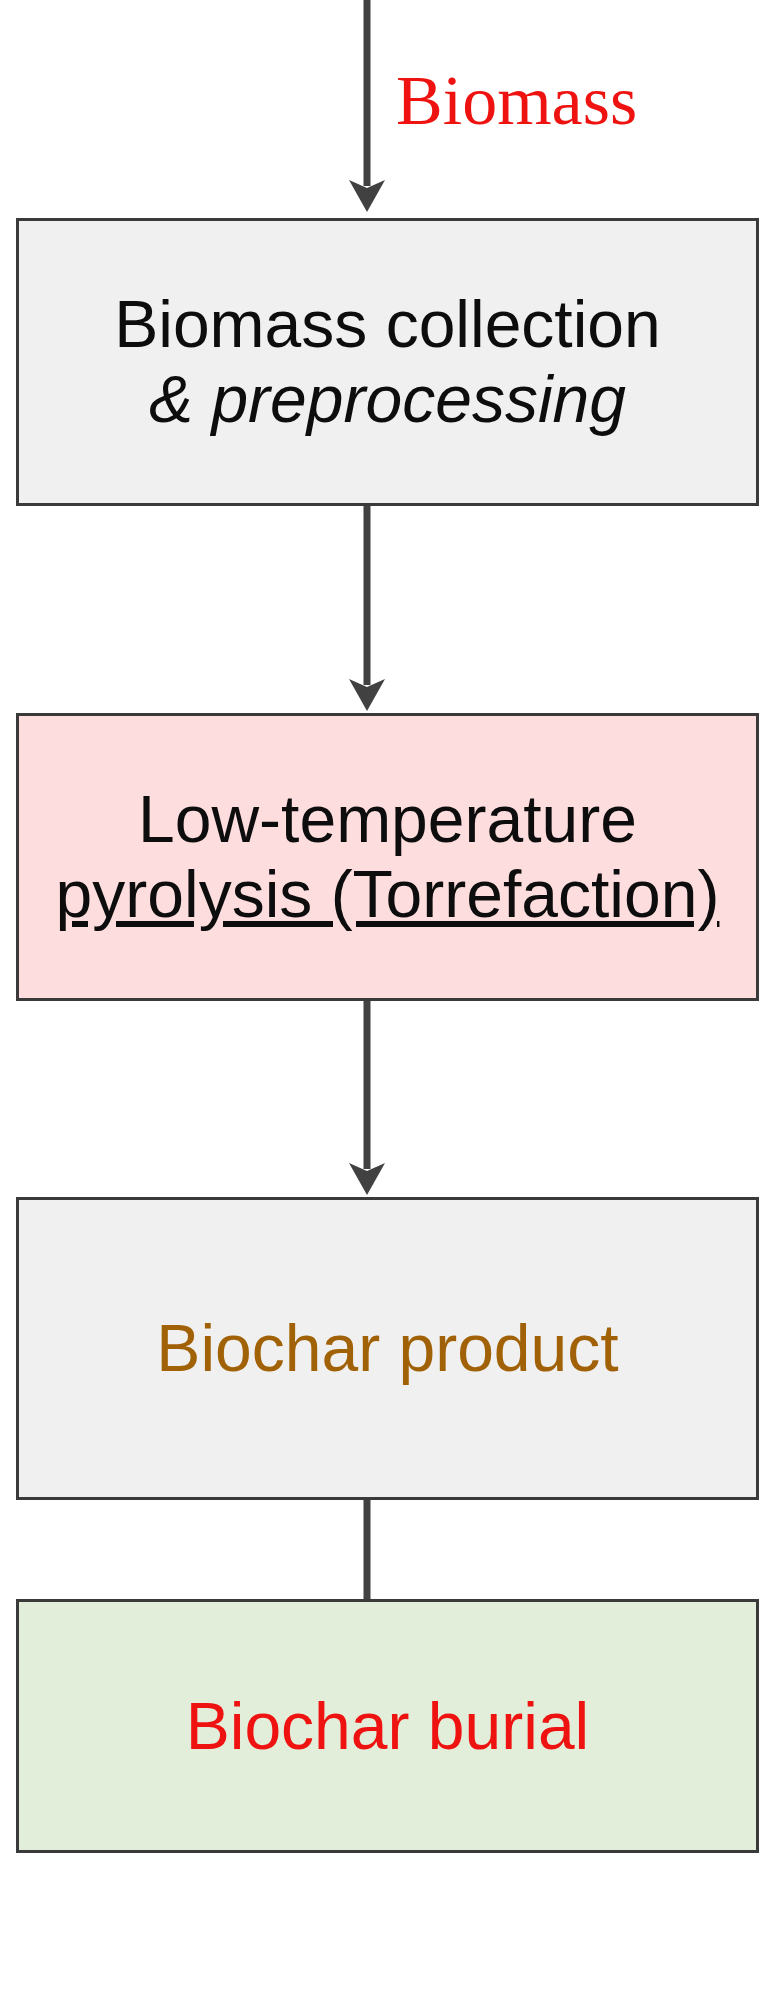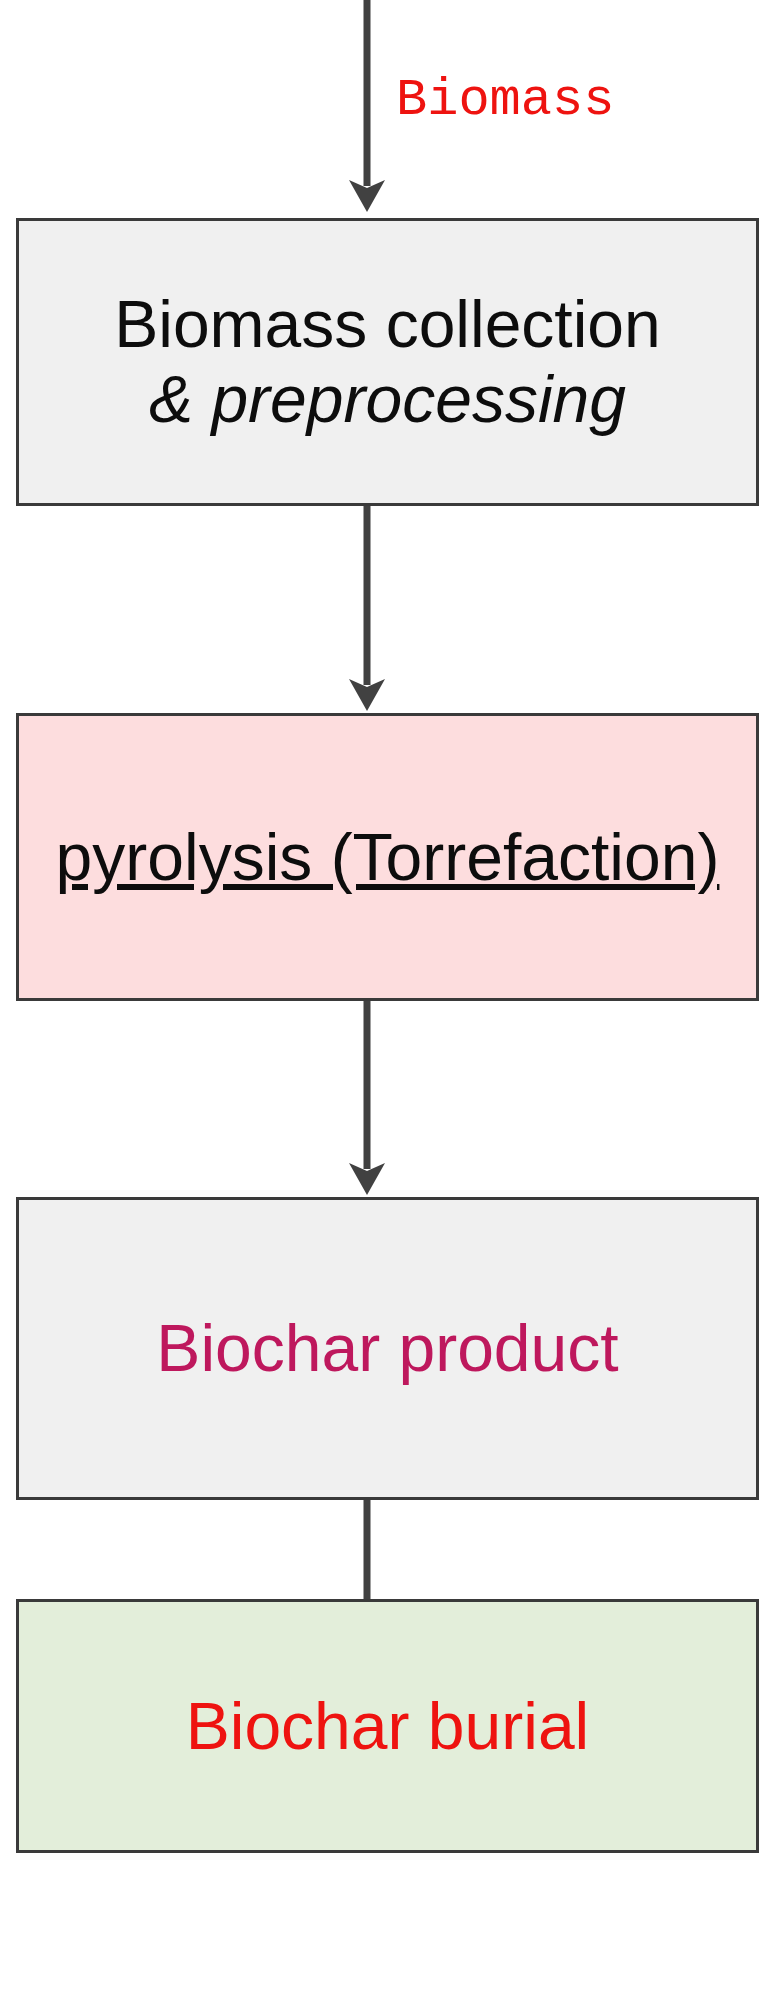--- a/index.html
+++ b/index.html
@@ -44,24 +44,24 @@
     white-space: nowrap;
   }
   #node-collection { top: 218px; height: 288px; }
   #node-pyrolysis  { top: 713px; height: 288px; }
   #node-product    { top: 1197px; height: 303px; }
   #node-burial     { top: 1599px; height: 254px; }
   .flow-label {
     position: absolute;
     left: 396px;
     top: 62px;
-    font-size: 52px;
+    font-size: 70px;
     line-height: 77px;
     white-space: nowrap;
-    font-family: Liberation Mono, monospace;
+    font-family: Liberation Serif, serif;
   }
 </style>
 </head>
 <body>
 
 <div class="canvas">
 
   <svg class="arrows-layer" viewBox="0 0 763 2000" xmlns="http://www.w3.org/2000/svg">
     <g>
       <line x1="367" y1="0" x2="367" y2="186" stroke-width="7" stroke="#414141"></line>
@@ -82,24 +82,25 @@
   </svg>
 
   <div class="flow-label" style="color: rgb(238, 19, 16);">Biomass</div>
 
   <div class="node" id="node-collection" style="background-color: rgb(240, 240, 240); align-items: center;">
     <div class="node-line" style="color: rgb(13, 13, 13);">Biomass collection</div>
     <div class="node-line" style="color: rgb(13, 13, 13); font-style: italic;">&amp; preprocessing</div>
   </div>
 
   <div class="node" id="node-pyrolysis" style="background-color: rgb(253, 221, 222);">
+    <div class="node-line" style="color: rgb(13, 13, 13);">Low-temperature</div>
     <div class="node-line" style="color: rgb(13, 13, 13); text-decoration: underline;">pyrolysis (Torrefaction)</div>
   </div>
 
   <div class="node" id="node-product" style="background-color: rgb(240, 240, 240);">
-    <div class="node-line" style="color: #be185d;">Biochar product</div>
+    <div class="node-line" style="color: #a16207;">Biochar product</div>
   </div>
 
   <div class="node" id="node-burial" style="background-color: rgb(227, 238, 218);">
     <div class="node-line" style="color: rgb(238, 19, 16);">Biochar burial</div>
   </div>
 
 </div>
 
 </body></html>

